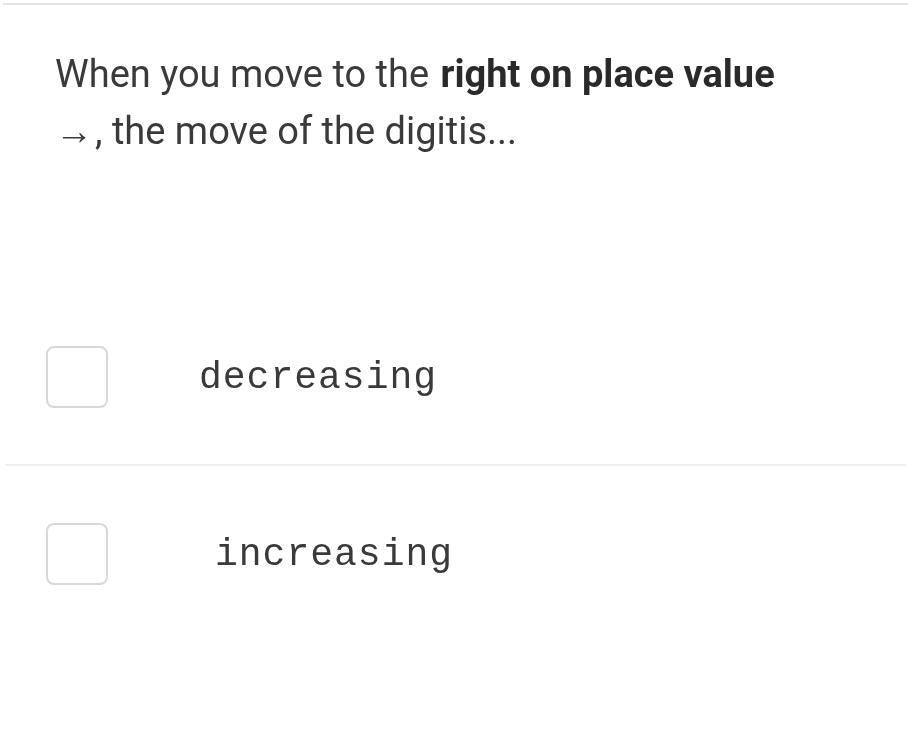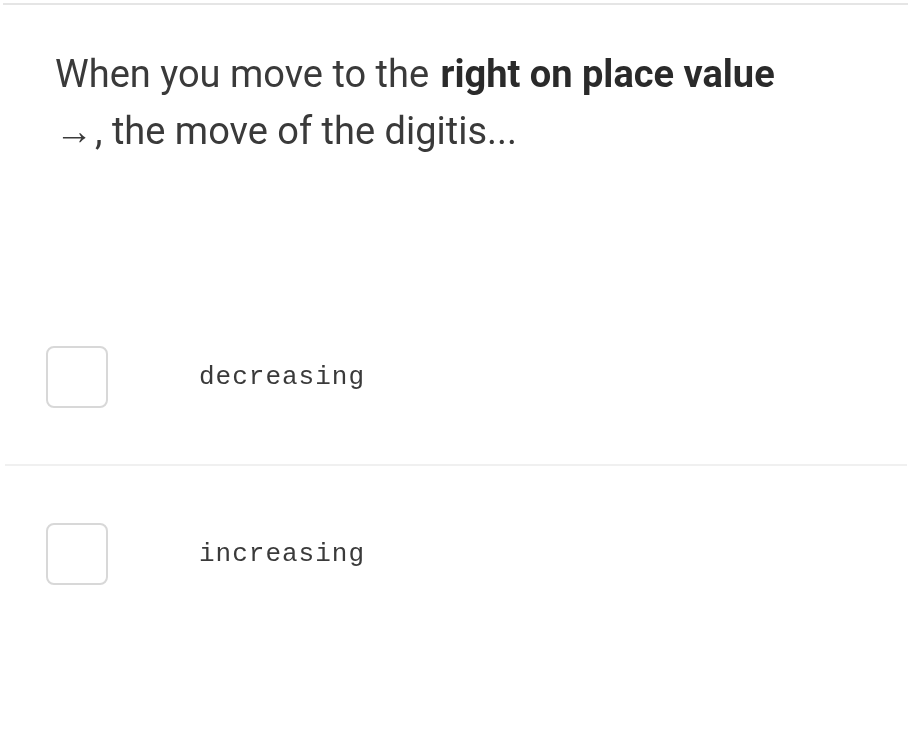--- a/index.html
+++ b/index.html
@@ -38,34 +38,35 @@
     }
     .option-row {
       display: flex;
       align-items: center;
       padding: 55px 40px;
       border-bottom: 2px solid #f0f0f0;
     }
     .option-row:last-child {
       border-bottom: none;
       padding-bottom: 20px;
+      gap: 16px;
     }
     .checkbox {
       width: 62px;
       height: 62px;
       border: 2px solid #d8d8d8;
       border-radius: 8px;
       background: #ffffff;
       flex-shrink: 0;
       cursor: pointer;
     }
     .option-label {
       margin-left: 90px;
       font-family: "Courier New", Courier, monospace;
-      font-size: 26px;
+      font-size: 38px;
       color: #3a3a3a;
       letter-spacing: 1px;
     }
   </style>
 </head>
 <body>
 
 <div class="container">
   <div class="question-text">
     <span>When you move to the </span><span class="bold">right on place value</span>

